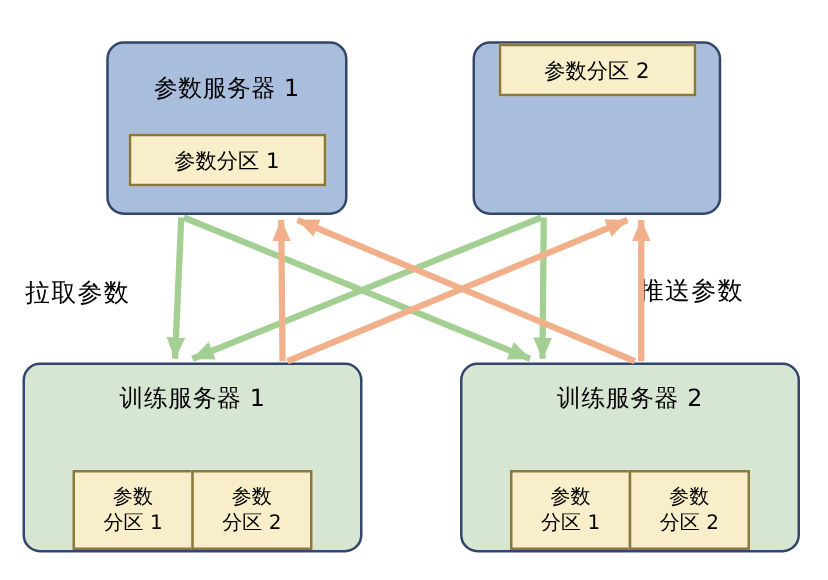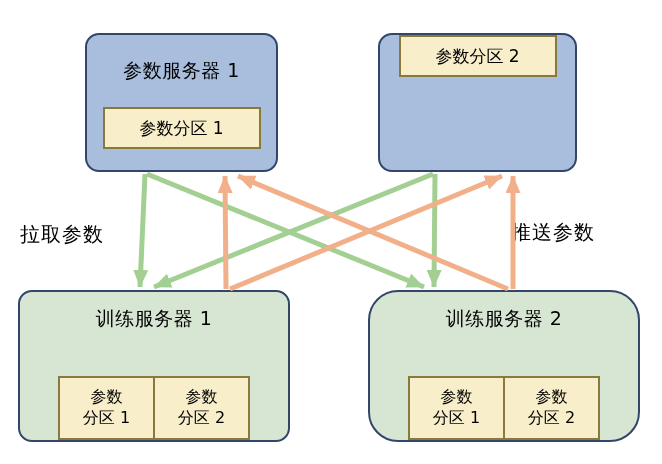--- a/index.html
+++ b/index.html
@@ -59,21 +59,21 @@
   <div class="node ts-box" style="left:18px;top:290px;width:272px;height:152px;">
     <div class="node-title">训练服务器 1</div>
     <div class="ts-partitions">
       <div class="partition ts-partition">参数
 分区 1</div>
       <div class="partition ts-partition">参数
 分区 2</div>
     </div>
   </div>
 
-  <div class="node ts-box" style="left:368px;top:290px;width:272px;height:152px;border-radius:30px;">
+  <div class="node ts-box" style="left:368px;top:290px;width:272px;height:152px;">
     <div class="node-title">训练服务器 2</div>
     <div class="ts-partitions">
       <div class="partition ts-partition">参数
 分区 1</div>
       <div class="partition ts-partition">参数
 分区 2</div>
     </div>
   </div>
 
   <div class="side-label" style="left:20px;top:221px;">拉取参数</div>

